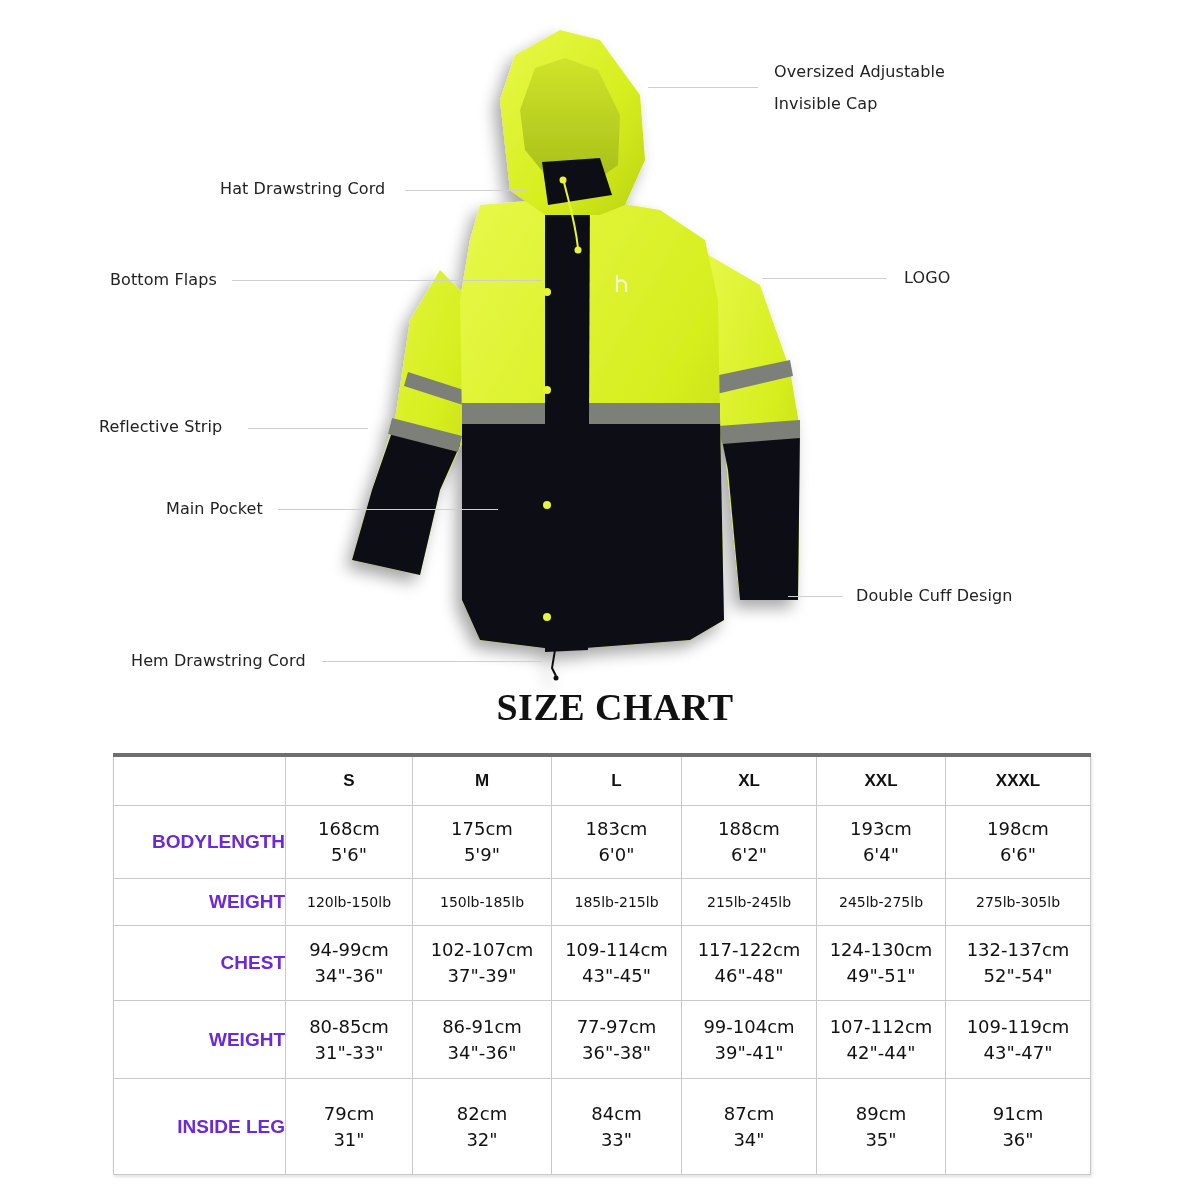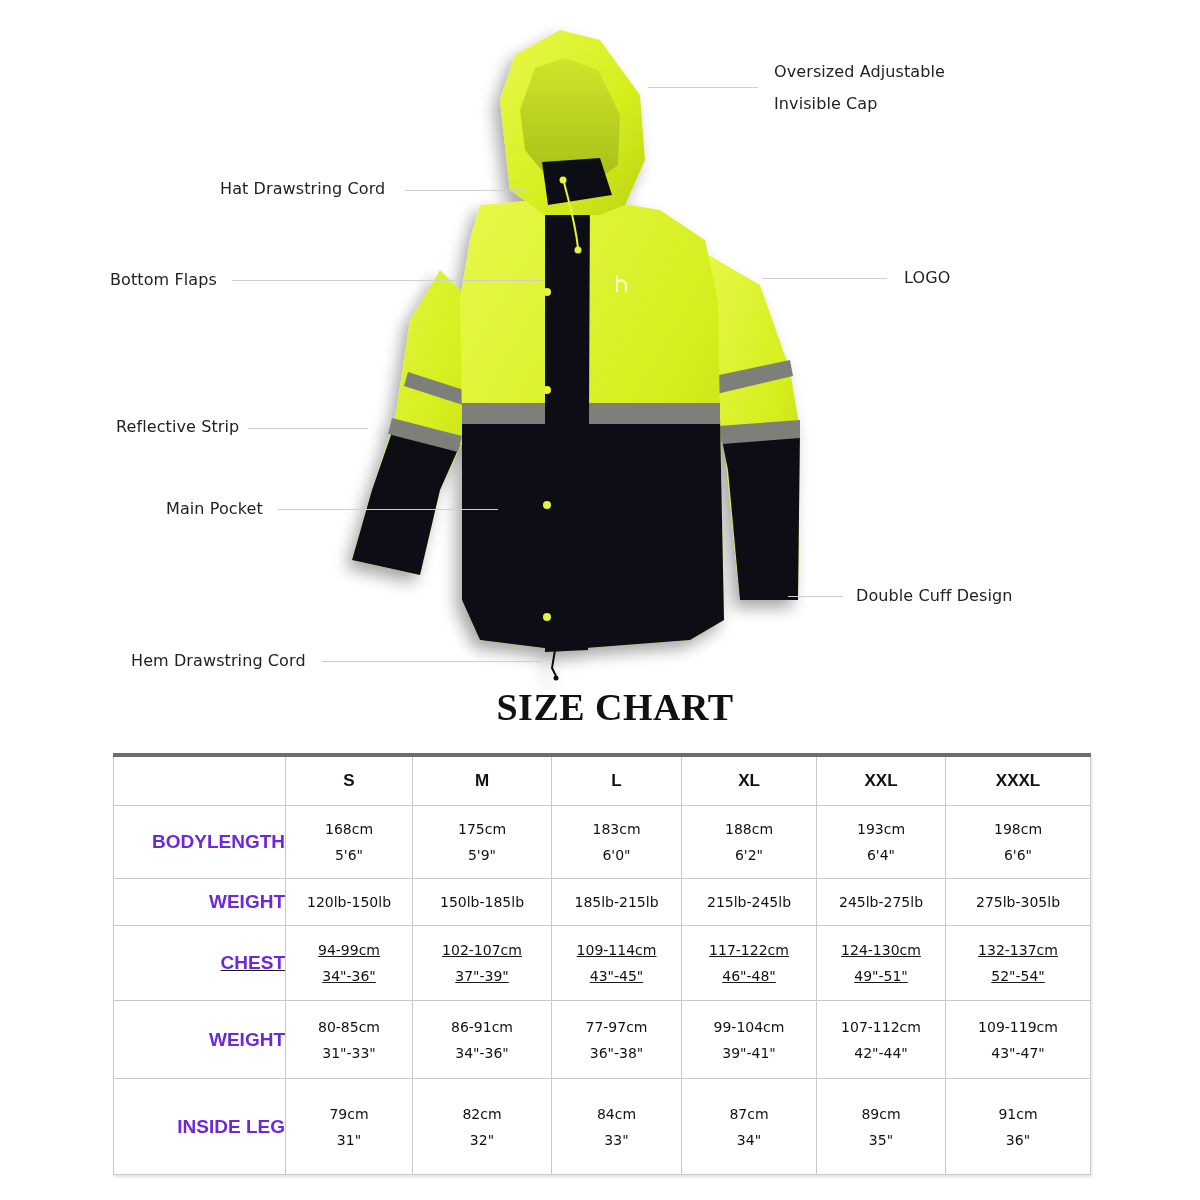--- a/index.html
+++ b/index.html
@@ -10,21 +10,21 @@
 
     #jacket-figure { position: absolute; left: 330px; top: 20px; width: 500px; height: 670px; }
 
     .size-title { position: absolute; left: 0; width: 1230px; top: 685px; text-align: center; font-family: "Liberation Serif", "DejaVu Serif", serif; font-weight: bold; font-size: 38px; color: #111; letter-spacing: 0.5px; }
 
     .size-table { position: absolute; left: 113px; top: 753px; width: 977px; border-collapse: collapse; table-layout: fixed; box-shadow: 1px 2px 3px rgba(0,0,0,0.12); }
     .size-table thead tr { border-top: 4px solid #6e6e6e; }
     .size-table th, .size-table td { border: 1.5px solid #c9c9c9; text-align: center; vertical-align: middle; padding: 0; }
     .size-table th { font-family: "Liberation Sans", sans-serif; font-weight: bold; font-size: 17px; height: 48px; color: #111; }
     .size-table td.row-label { text-align: right; padding-left: 16px; font-family: "Liberation Sans", sans-serif; font-weight: bold; font-size: 19px; color: #6d28d9; }
-    .size-table td.val { font-family: "DejaVu Sans", sans-serif; font-size: 14px; line-height: 26px; color: #111; }
+    .size-table td.val { font-family: "DejaVu Sans", sans-serif; font-size: 18px; line-height: 26px; color: #111; }
     .size-table td.val-small { font-family: "DejaVu Sans", sans-serif; font-size: 14px; color: #111; }
     .size-table td .line { display: block; }
   </style>
 </head>
 <body>
 
 <svg id="jacket-figure" viewBox="330 20 500 670" xmlns="http://www.w3.org/2000/svg">
   <defs>
     <linearGradient id="yel" x1="0" y1="0" x2="1" y2="1">
       <stop offset="0" stop-color="#e8f84a"></stop>
@@ -92,21 +92,21 @@
 
 <div class="callout" style="left:220px; top:179px;">Hat Drawstring Cord</div>
 <div class="leader" style="left:405px; top:190px; width:120px;"></div>
 
 <div class="callout" style="left:110px; top:270px;">Bottom Flaps</div>
 <div class="leader" style="left:232px; top:280px; width:310px;"></div>
 
 <div class="leader" style="left:762px; top:278px; width:125px;"></div>
 <div class="callout" style="left:904px; top:268px;">LOGO</div>
 
-<div class="callout" style="left:116px; top:417px;">Reflective Strip</div>
+<div class="callout" style="left:99px; top:417px;">Reflective Strip</div>
 <div class="leader" style="left:248px; top:428px; width:120px;"></div>
 
 <div class="callout" style="left:166px; top:499px;">Main Pocket</div>
 <div class="leader" style="left:278px; top:509px; width:220px;"></div>
 
 <div class="leader" style="left:788px; top:596px; width:55px;"></div>
 <div class="callout" style="left:856px; top:586px;">Double Cuff Design</div>
 
 <div class="callout" style="left:131px; top:651px;">Hem Drawstring Cord</div>
 <div class="leader" style="left:322px; top:661px; width:220px;"></div>
@@ -167,21 +167,21 @@
     <tr style="height:47px;">
       <td class="row-label">WEIGHT</td>
       <td class="val-small">120lb-150lb</td>
       <td class="val-small">150lb-185lb</td>
       <td class="val-small">185lb-215lb</td>
       <td class="val-small">215lb-245lb</td>
       <td class="val-small">245lb-275lb</td>
       <td class="val-small">275lb-305lb</td>
     </tr>
 
-    <tr style="height:75px;text-decoration:underline;">
+    <tr style="height:75px;">
       <td class="row-label">CHEST</td>
       <td class="val">
           <span class="line">94-99cm</span>
           <span class="line">34"-36"</span>
         </td>
       <td class="val">
           <span class="line">102-107cm</span>
           <span class="line">37"-39"</span>
         </td>
       <td class="val">

